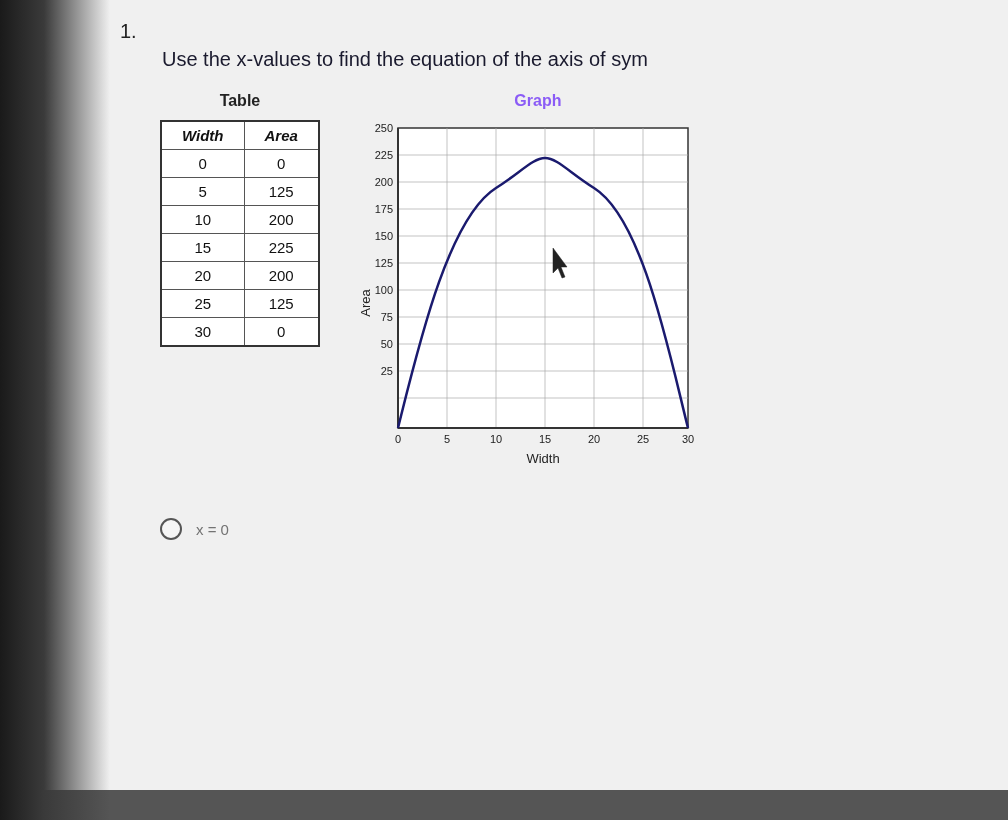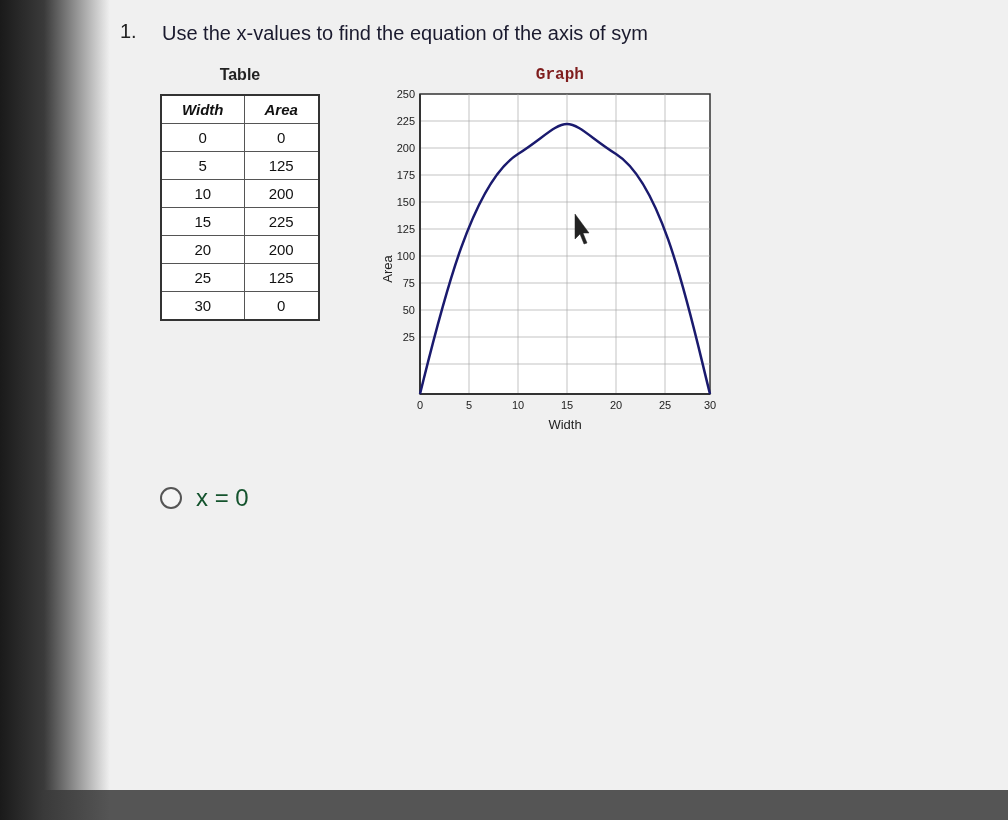--- a/index.html
+++ b/index.html
@@ -51,26 +51,27 @@
       margin-right: 14px;
       color: #222;
       min-width: 28px;
     }
 
     .question-text {
       font-size: 20px;
       color: #1a1a2e;
       font-weight: normal;
       line-height: 1.3;
+      margin-top: 26px;
     }
 
     
     .main-area {
       display: flex;
-      gap: 60px;
+      gap: 38px;
       margin-left: 40px;
       margin-bottom: 30px;
     }
 
     
     .table-section {
       display: flex;
       flex-direction: column;
       align-items: center;
     }
@@ -105,23 +106,22 @@
     
     .graph-section {
       display: flex;
       flex-direction: column;
       align-items: center;
     }
 
     .graph-title {
       font-size: 16px;
       font-weight: bold;
-      color: #7f1d1d;
-      margin-bottom: 0;
-      font-family: Liberation Mono, monospace;
+      color: #8b5cf6;
+      margin-bottom: 8px;
     }
 
     .graph-container {
       position: relative;
       width: 360px;
       height: 370px;
     }
 
     .graph-svg {
       width: 360px;
@@ -144,22 +144,22 @@
       width: 22px;
       height: 22px;
       border-radius: 50%;
       border: 2px solid #555;
       background: #f5f5f5;
       margin-right: 14px;
       flex-shrink: 0;
     }
 
     .answer-text {
-      font-size: 24px;
-      color: #14532d;
+      font-size: 15px;
+      color: #737373;
     }
 
     
     .bottom-bar {
       position: absolute;
       bottom: 0;
       left: 0;
       width: 1008px;
       height: 30px;
       background: #555;

